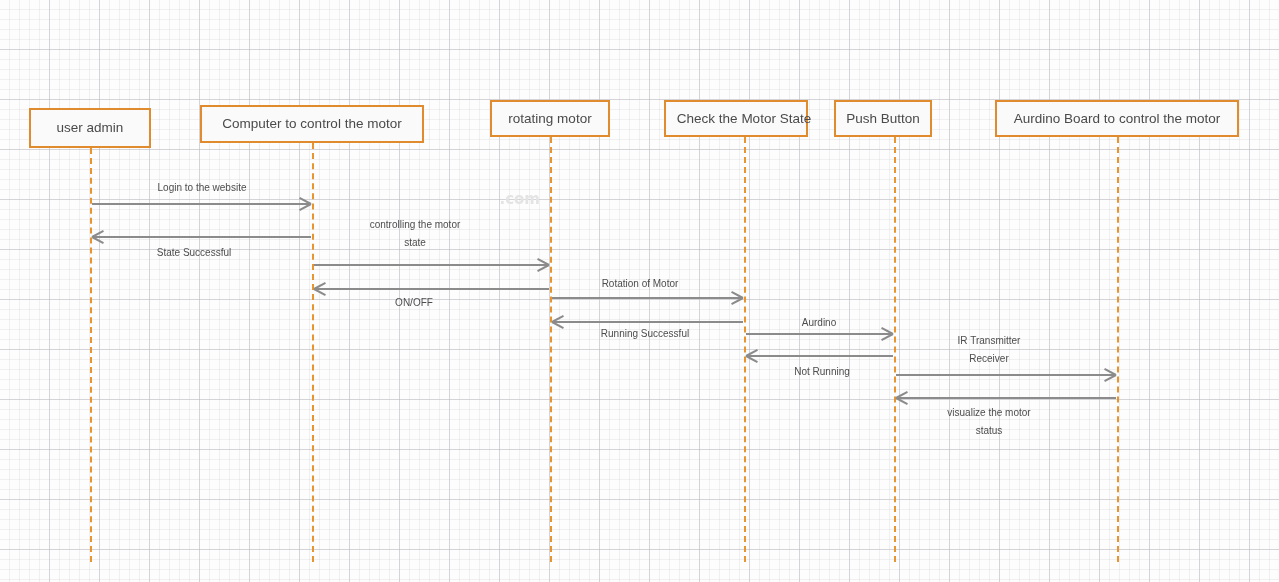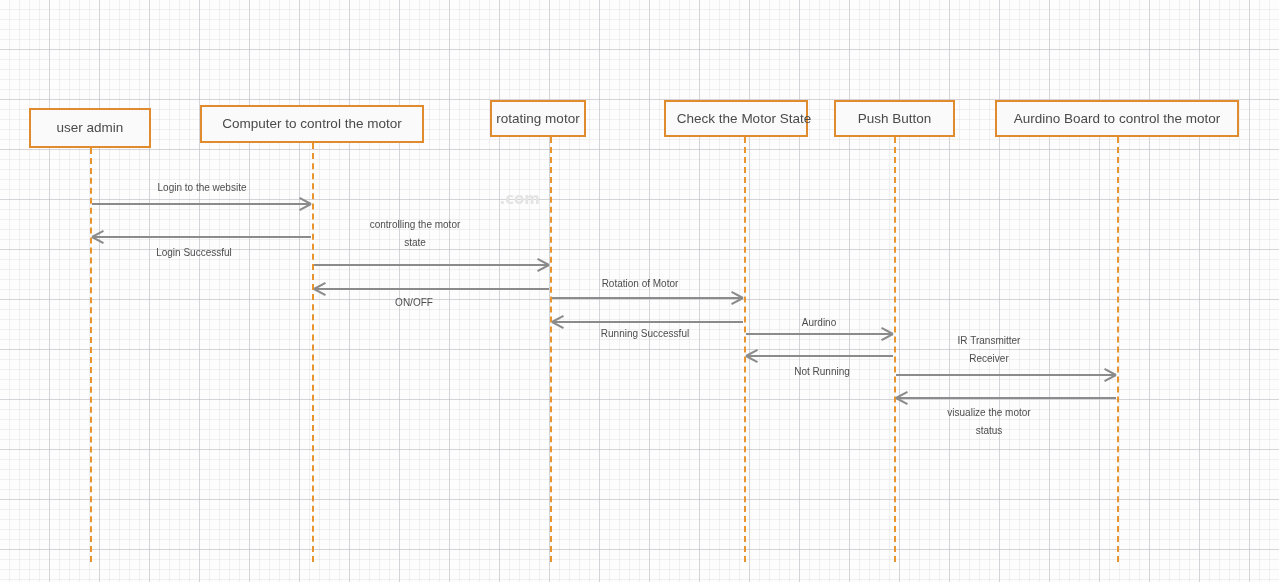--- a/index.html
+++ b/index.html
@@ -147,40 +147,40 @@
       <div class="lifeline" style="left: 894px; top: 137px; height: 425px;"></div>
       <div class="lifeline" style="left: 1117px; top: 137px; height: 425px;"></div>
     </div>
   <div id="participants-layer">
       <div class="participant-box" style="left: 29px; top: 108px; width: 122px; height: 40px;">
         <span class="participant-label">user admin</span>
       </div>
       <div class="participant-box" style="left: 200px; top: 105px; width: 224px; height: 38px;">
         <span class="participant-label">Computer to control the motor</span>
       </div>
-      <div class="participant-box" style="left: 490px; top: 100px; width: 96px; height: 37px;">
+      <div class="participant-box" style="left: 490px; top: 100px; width: 120px; height: 37px;">
         <span class="participant-label">rotating motor</span>
       </div>
       <div class="participant-box" style="left: 664px; top: 100px; width: 144px; height: 37px; padding-left: 16px;">
         <span class="participant-label">Check the Motor State</span>
       </div>
-      <div class="participant-box" style="left: 834px; top: 100px; width: 121px; height: 37px;">
+      <div class="participant-box" style="left: 834px; top: 100px; width: 98px; height: 37px;">
         <span class="participant-label">Push Button</span>
       </div>
       <div class="participant-box" style="left: 995px; top: 100px; width: 244px; height: 37px; justify-content: center;">
         <span class="participant-label">Aurdino Board to control the motor</span>
       </div>
     </div>
   <div id="messages-layer">
       <div class="msg" style="left: 92px; top: 203px; width: 219px;"></div>
       <div class="arrowhead right" style="top: 198px; left: 298px;"></div>
       <div class="msg-label" style="left: 92px; top: 179px; width: 220px;">Login to the website</div>
       <div class="msg" style="left: 92px; top: 236px; width: 219px;"></div>
       <div class="arrowhead left" style="top: 231px; left: 92px;"></div>
-      <div class="msg-label" style="left: 92px; top: 244px; width: 204px;">Login Successful</div>
+      <div class="msg-label" style="left: 92px; top: 244px; width: 204px;">State Successful</div>
       <div class="msg" style="left: 314px; top: 264px; width: 235px;"></div>
       <div class="arrowhead right" style="top: 259px; left: 536px;"></div>
       <div class="msg-label" style="left: 316px; top: 216px; width: 198px;">controlling the motor
 state</div>
       <div class="msg" style="left: 314px; top: 288px; width: 235px;"></div>
       <div class="arrowhead left" style="top: 283px; left: 314px;"></div>
       <div class="msg-label" style="left: 316px; top: 294px; width: 196px;">ON/OFF</div>
       <div class="msg" style="left: 552px; top: 297px; width: 191px;"></div>
       <div class="arrowhead right" style="top: 292px; left: 730px;"></div>
       <div class="msg-label" style="left: 552px; top: 275px; width: 176px;">Rotation of Motor</div>

